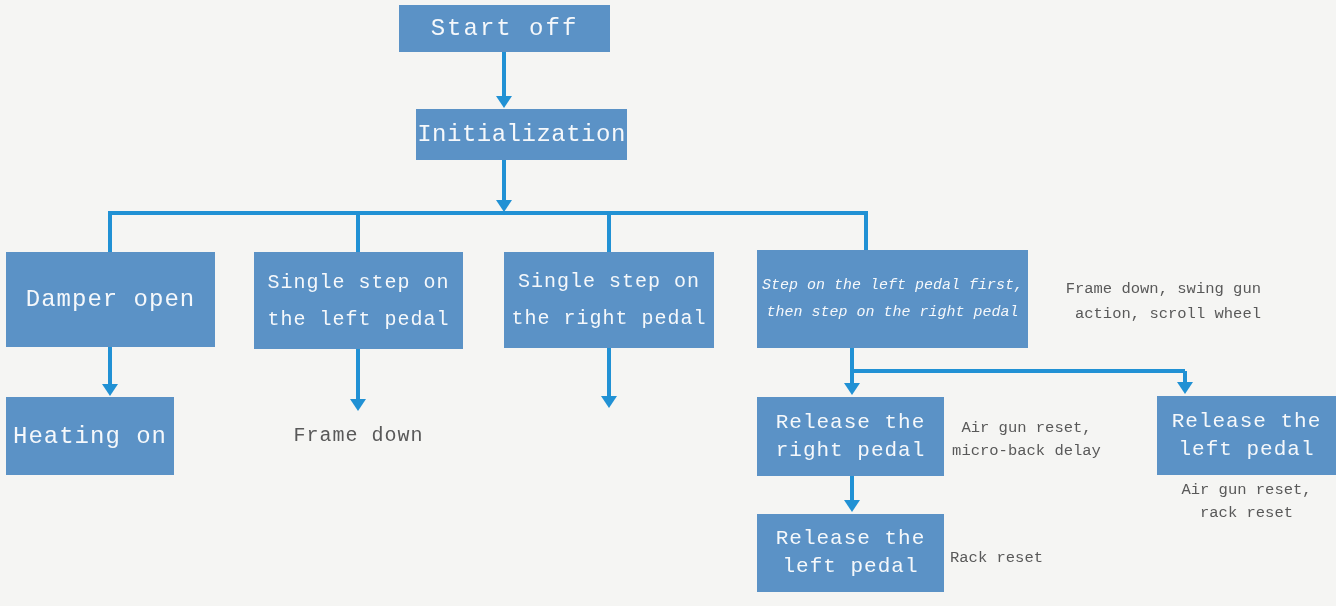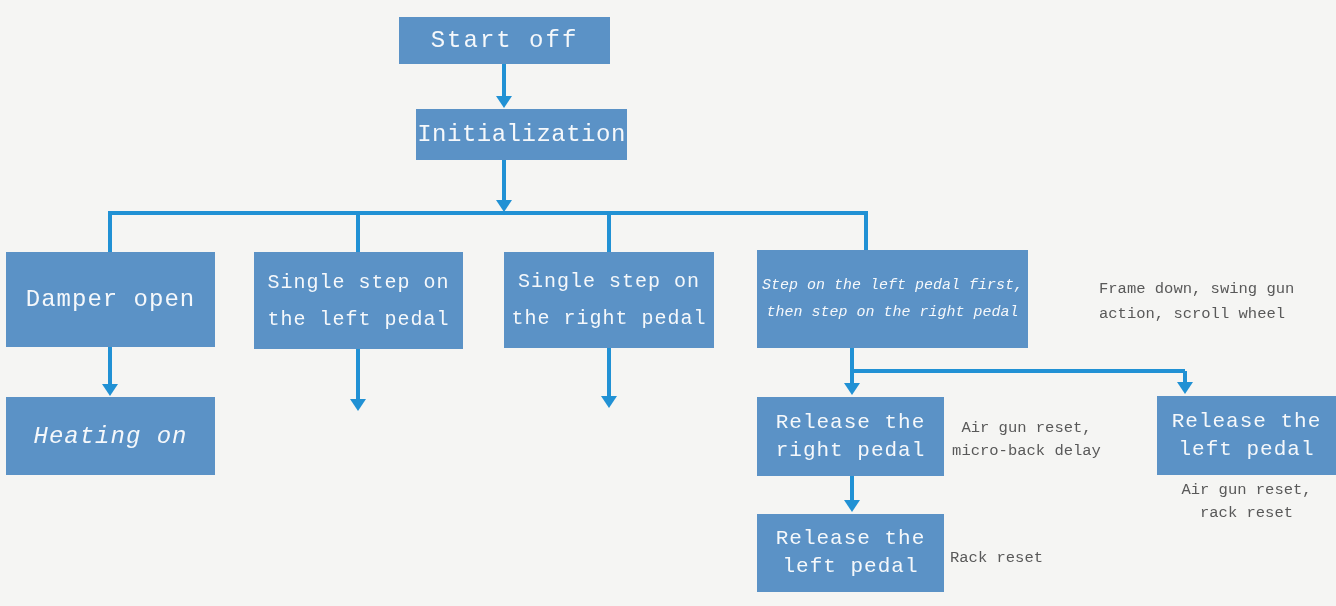--- a/index.html
+++ b/index.html
@@ -29,34 +29,34 @@
     display:flex;align-items:center;justify-content:center;
     text-align:center;
     white-space:pre-line;
   }
   .note{
     position:absolute;
     color:var(--text-gray);
     white-space:pre-line;
   }
   
-  .n-start        {left:399px;top:5px;  width:211px;height:47px;font-size:24px;letter-spacing:2px;margin-top:12px;}
+  .n-start        {left:399px;top:5px;  width:211px;height:47px;font-size:24px;letter-spacing:2px;}
   .n-init         {left:398px;top:109px;width:211px;height:51px;font-size:24px;letter-spacing:0.5px;margin-left:18px;}
   .n-damper       {left:6px;  top:252px;width:209px;height:95px;font-size:24px;letter-spacing:1px;}
-  .n-heating      {left:6px;  top:397px;width:209px;height:78px;font-size:24px;letter-spacing:1px;font-style:italic;}
+  .n-heating      {left:6px;  top:397px;width:168px;height:78px;font-size:24px;letter-spacing:1px;}
   .n-single-left  {left:254px;top:252px;width:209px;height:97px;font-size:20px;letter-spacing:1px;line-height:37px;}
   .n-single-right {left:504px;top:252px;width:210px;height:96px;font-size:20px;letter-spacing:1px;line-height:37px;}
   .n-step-both    {left:757px;top:250px;width:271px;height:98px;font-size:15px;line-height:27px;font-style:italic;}
   .n-release-right{left:757px;top:397px;width:187px;height:79px;font-size:21px;letter-spacing:1px;line-height:28px;}
   .n-release-left-r{left:1157px;top:396px;width:179px;height:79px;font-size:21px;letter-spacing:1px;line-height:28px;}
   .n-release-left-b{left:757px;top:514px;width:187px;height:78px;font-size:21px;letter-spacing:1px;line-height:28px;}
   
   .a-frame-down   {left:254px;top:424px;width:209px;text-align:center;font-size:20px;letter-spacing:1px;}
   .a-scroll-wheel {left:470px;top:422px;width:264px;text-align:center;font-size:20px;letter-spacing:0.5px;line-height:27px;}
-  .a-step-both    {left:1099px;top:277px;width:220px;text-align:left;font-size:15.5px;line-height:25px;}
+  .a-step-both    {left:1041px;top:277px;width:220px;text-align:right;font-size:15.5px;line-height:25px;}
   .a-release-right{left:944px; top:417px;width:165px;text-align:center;font-size:15.5px;line-height:23px;}
   .a-release-left {left:1157px;top:479px;width:179px;text-align:center;font-size:15.5px;line-height:23px;}
   .a-rack-reset   {left:950px; top:549px;width:120px;text-align:left;font-size:15.5px;}
 </style>
 </head>
 <body>
 
 <div class="canvas">
 
   <svg class="connectors" viewBox="0 0 1336 606" xmlns="http://www.w3.org/2000/svg">
@@ -107,20 +107,21 @@
 
   <div class="node n-release-right">Release the
 right pedal</div>
 
   <div class="node n-release-left-r">Release the
 left pedal</div>
 
   <div class="node n-release-left-b">Release the
 left pedal</div>
 
+  <div class="note a-frame-down">Frame down</div>
 
 
   <div class="note a-step-both">Frame down, swing gun
 action, scroll wheel</div>
 
   <div class="note a-release-right">Air gun reset,
 micro-back delay</div>
 
   <div class="note a-release-left">Air gun reset,
 rack reset</div>

